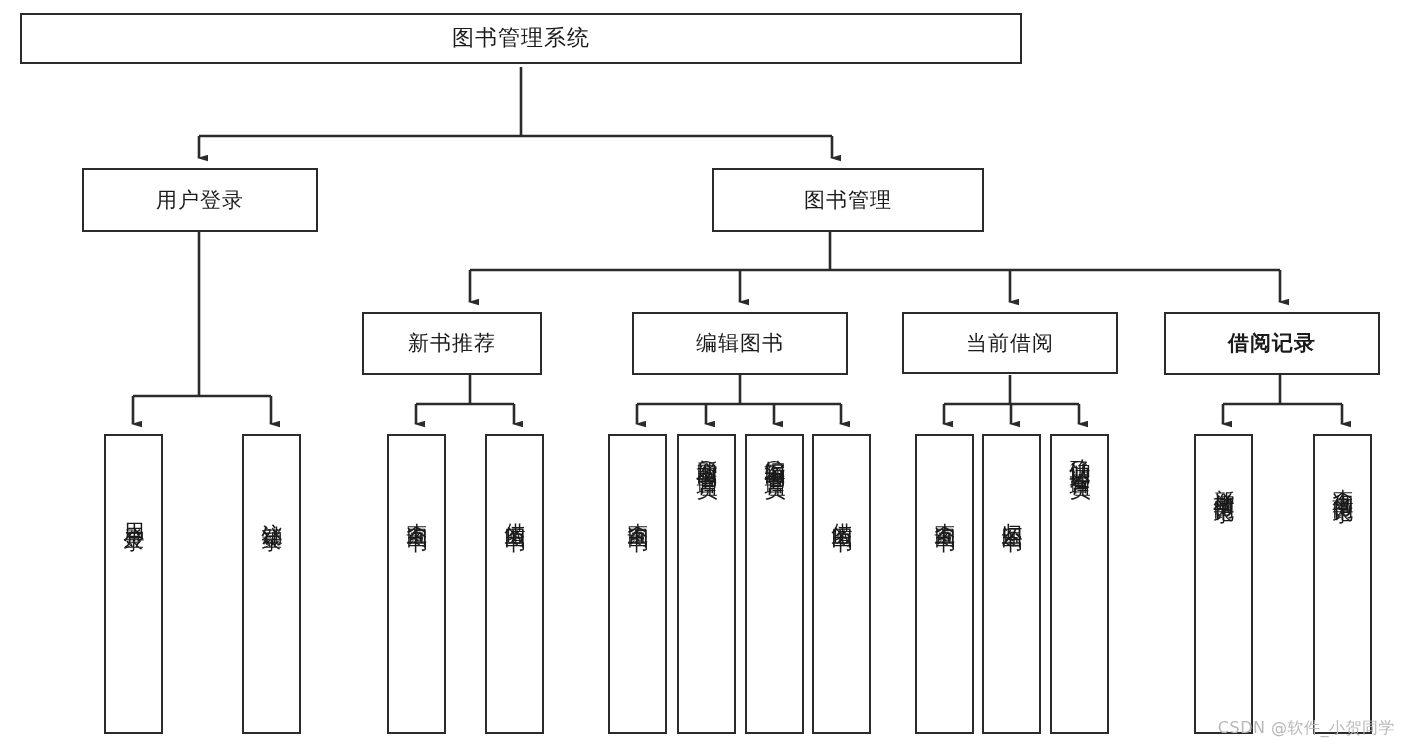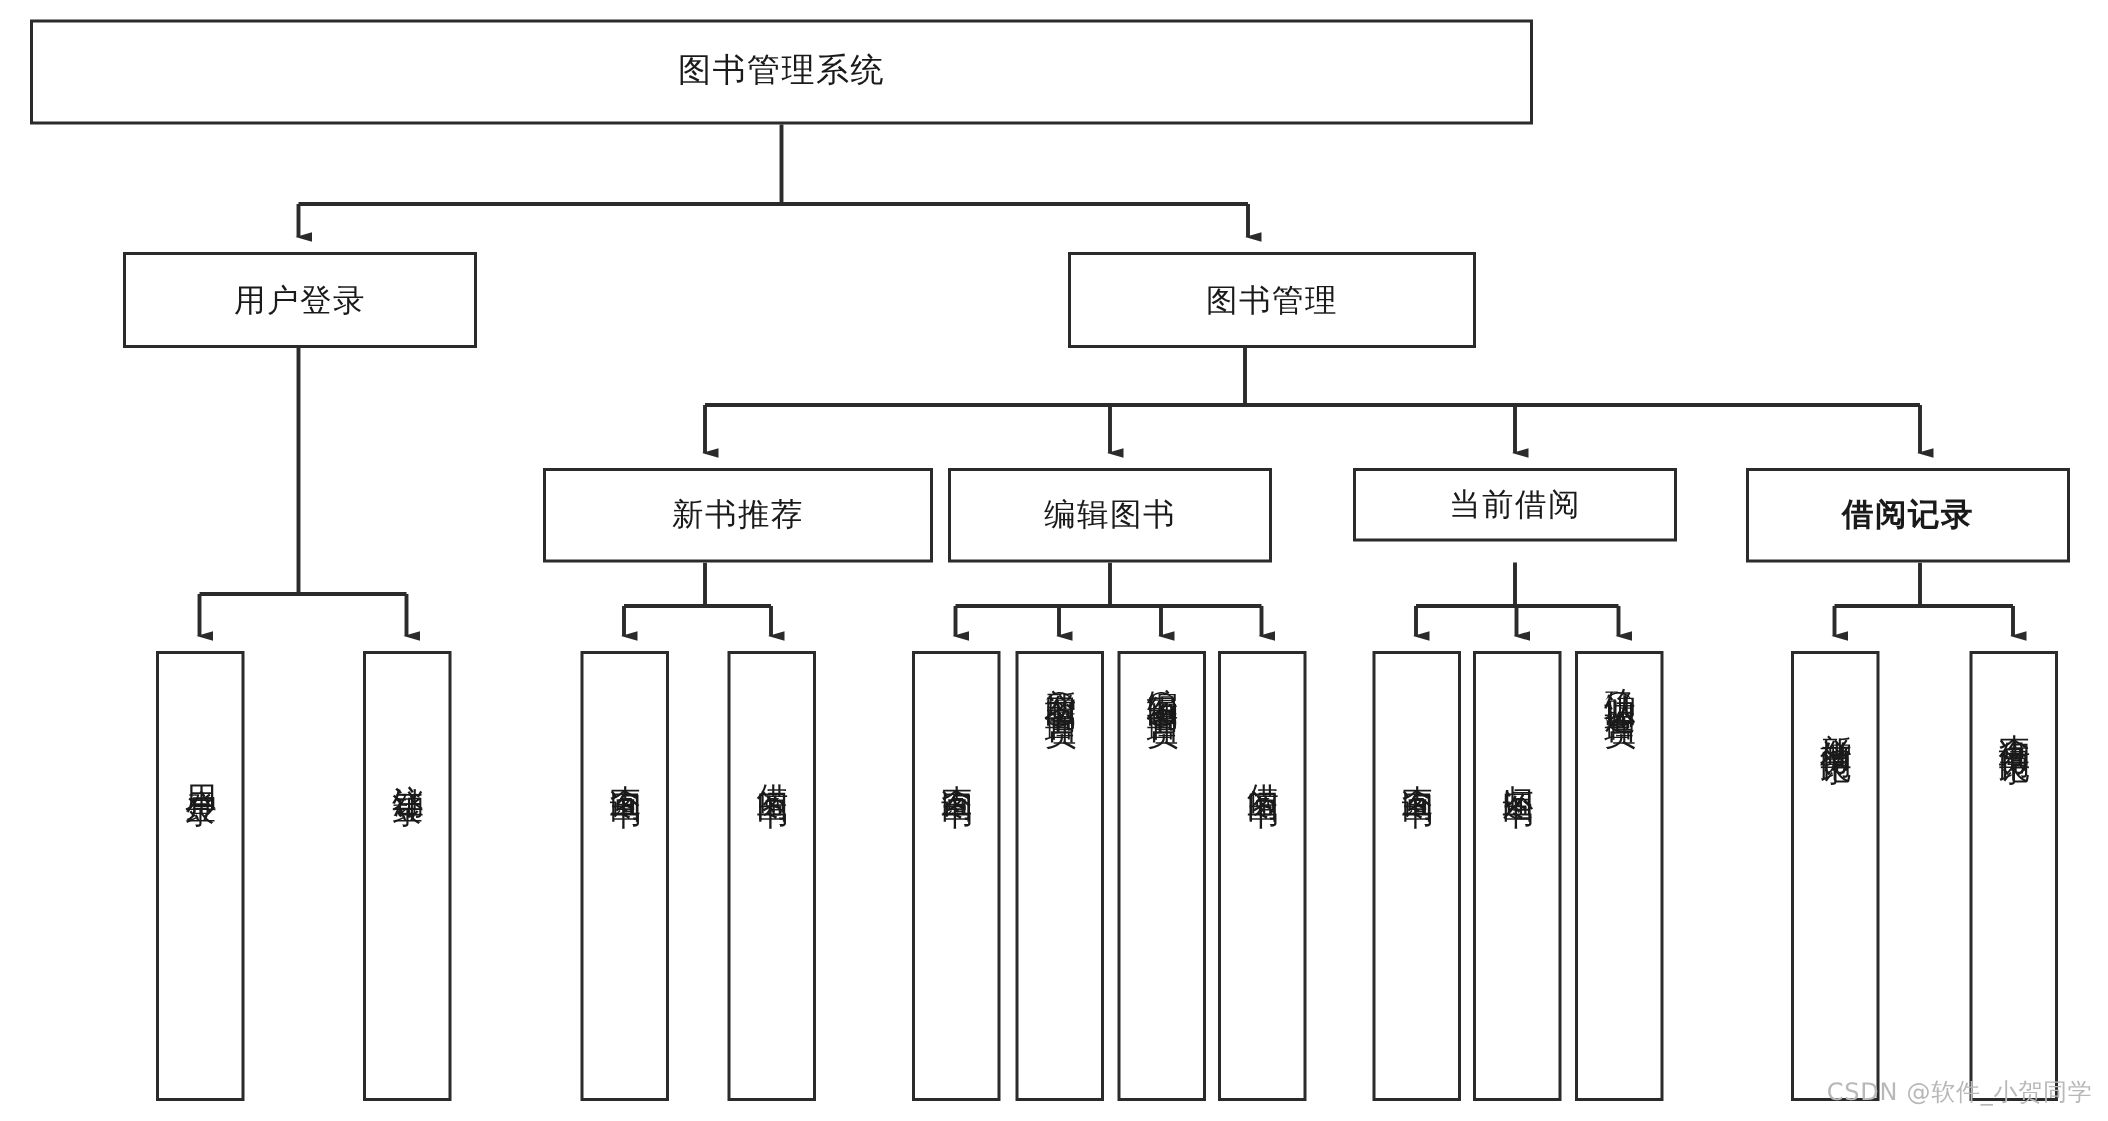--- a/index.html
+++ b/index.html
@@ -123,41 +123,41 @@
       <path d="M1011,404 L1011,424" marker-end="url(#arrow)"></path>
       <path d="M1079,404 L1079,424" marker-end="url(#arrow)"></path>
 
       <path d="M1280,375 L1280,404"></path>
       <path d="M1223,404 L1342,404"></path>
       <path d="M1223,404 L1223,424" marker-end="url(#arrow)"></path>
       <path d="M1342,404 L1342,424" marker-end="url(#arrow)"></path>
     </g>
   </svg>
 
-  <div class="node horiz" id="root-node" style="left:20px; top:13px; width:1002px; height:70px;">
+  <div class="node horiz" id="root-node" style="left:20px; top:13px; width:1002px; height:51px;">
     <span class="label">图书管理系统</span>
   </div>
 
   <div class="node horiz" style="left:82px; top:168px; width:236px; height:64px;">
     <span class="label">用户登录</span>
   </div>
 
   <div class="node horiz" style="left:712px; top:168px; width:272px; height:64px;">
     <span class="label">图书管理</span>
   </div>
 
-  <div class="node horiz" style="left:362px; top:312px; width:260px; height:63px;">
+  <div class="node horiz" style="left:362px; top:312px; width:180px; height:63px;">
     <span class="label">新书推荐</span>
   </div>
 
   <div class="node horiz" style="left:632px; top:312px; width:216px; height:63px;">
     <span class="label">编辑图书</span>
   </div>
 
-  <div class="node horiz" style="left:902px; top:312px; width:216px; height:49px;">
+  <div class="node horiz" style="left:902px; top:312px; width:216px; height:62px;">
     <span class="label">当前借阅</span>
   </div>
 
   <div class="node horiz" style="left:1164px; top:312px; width:216px; height:63px;font-weight:bold;">
     <span class="label">借阅记录</span>
   </div>
 
   <div class="node vert" style="left:104px; top:434px; width:59px; height:300px; padding-top:70px;">
     <span class="label">用户登录</span>
   </div>

